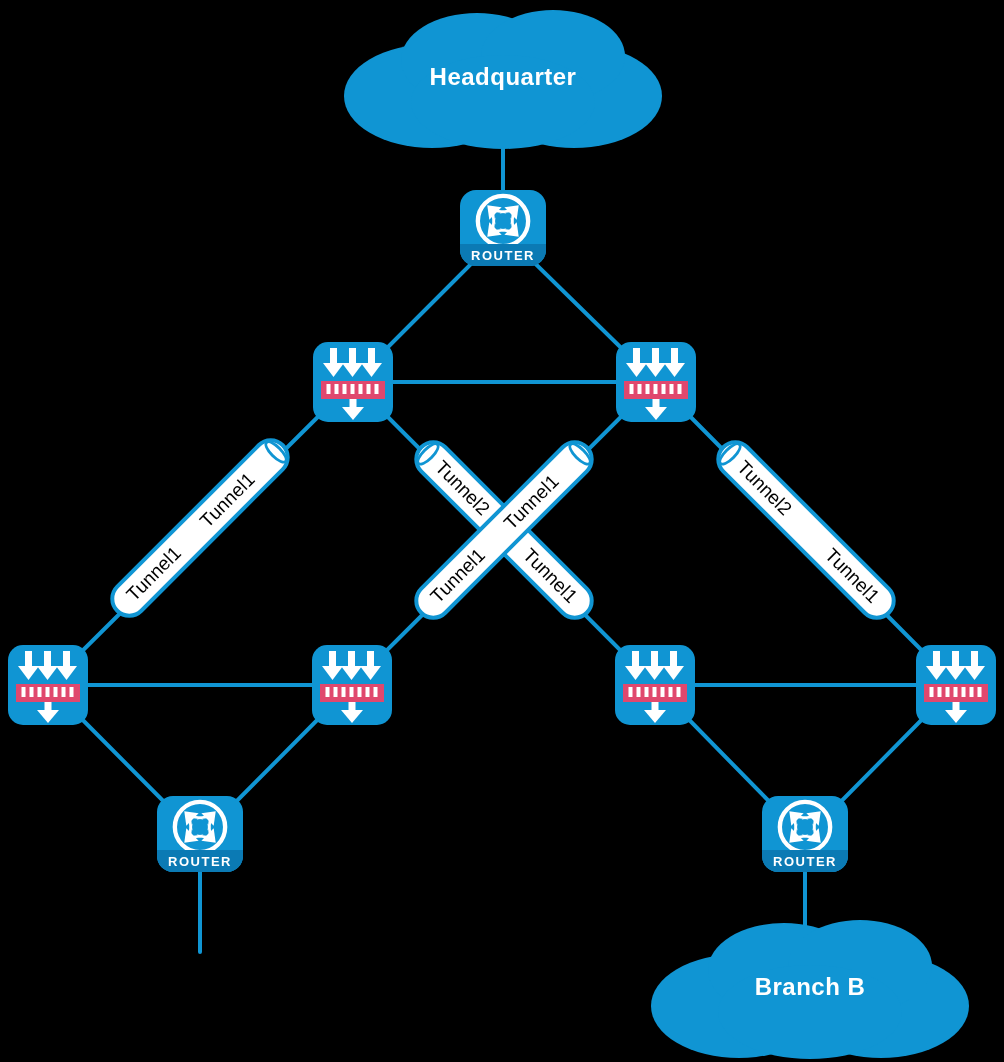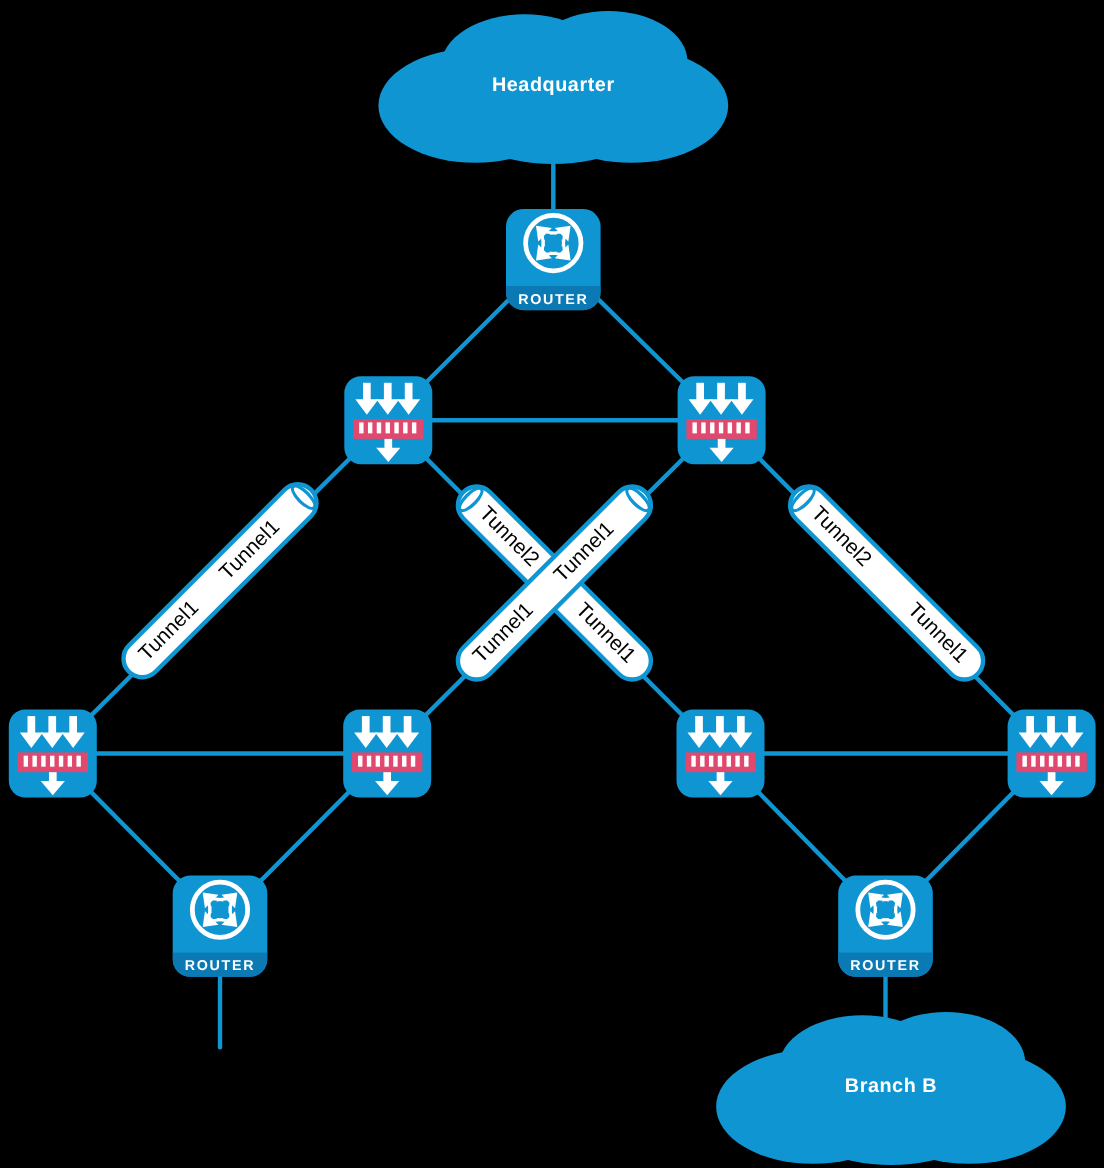--- a/index.html
+++ b/index.html
@@ -15,26 +15,26 @@
   }
   .links{position:absolute;left:0;top:0;}
   .links line{stroke:var(--blue);stroke-width:4;stroke-linecap:round;}
   .node{position:absolute;}
 
   
   .cloud{width:332px;height:150px;}
   .cloud svg{position:absolute;left:0;top:0;width:100%;height:100%;}
   .cloud-label{
     position:absolute;inset:0;display:flex;align-items:center;justify-content:center;
-    color:#fff;font-size:18px;font-weight:bold;letter-spacing:.5px;
+    color:#fff;font-size:24px;font-weight:bold;letter-spacing:.5px;
   }
 
   
   .router{
-    width:86px;height:92px;background:var(--blue);border-radius:16px;overflow:hidden;
+    width:86px;height:76px;background:var(--blue);border-radius:16px;overflow:hidden;
   }
   .router-glyph{position:absolute;left:13px;top:1px;width:60px;height:60px;}
   .router-band{
     position:absolute;left:0;right:0;bottom:0;height:22px;background:var(--band);
     display:flex;align-items:center;justify-content:center;
     color:#fff;font-size:13px;font-weight:bold;letter-spacing:1.5px;
   }
 
   
   .lb{width:80px;height:80px;background:var(--blue);border-radius:15px;}

